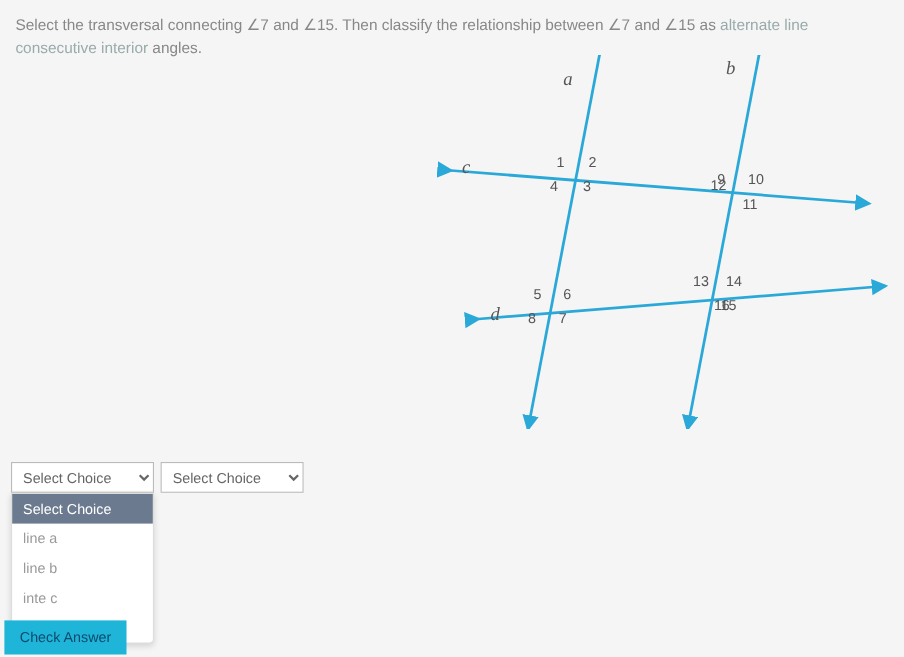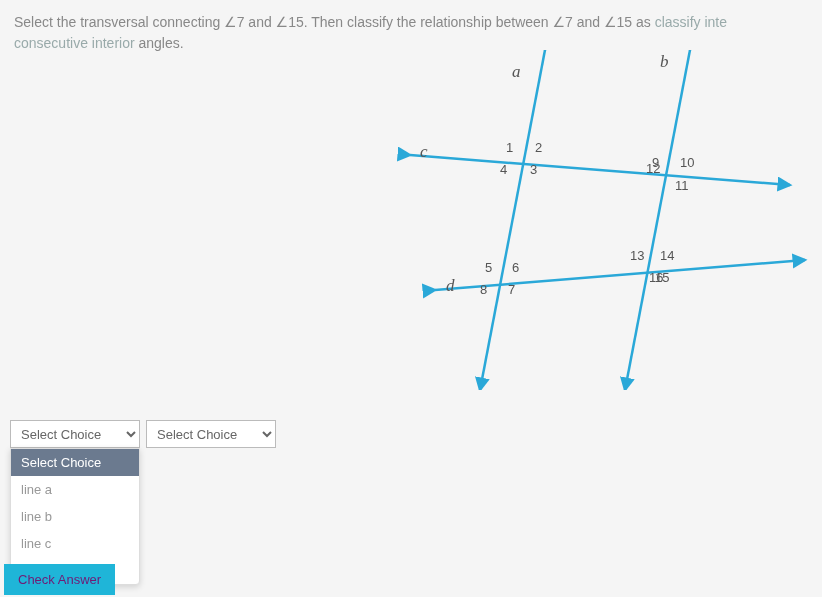--- a/index.html
+++ b/index.html
@@ -89,28 +89,28 @@
       font-size: 13px;
       border: none;
       cursor: pointer;
     }
     .btn.next {
       background: #eee;
       color: #999;
     }
     .btn.check {
       background: #1fb5d8;
-      color: #701a75;
+      color: #0c4a6e;
     }
   </style>
 </head>
 <body>
 
 <div class="question-text">
-  <span>Select the transversal connecting ∠7 and ∠15. Then classify the relationship between ∠7 and ∠15 as </span><span class="highlight">classify inte</span><br>
+  <span>Select the transversal connecting ∠7 and ∠15. Then classify the relationship between ∠7 and ∠15 as </span><span class="highlight">alternate line</span><br>
   <span class="highlight">consecutive interior</span><span> angles.</span>
 </div>
 
 <div class="diagram-area">
   <svg width="440" height="340" viewBox="0 0 440 340">
     <defs>
       <marker id="arrow" markerWidth="10" markerHeight="10" refX="5" refY="3" orient="auto" markerUnits="strokeWidth">
         <path d="M0,0 L6,3 L0,6 Z" fill="#2aa8d8"></path>
       </marker>
     </defs>
@@ -152,21 +152,21 @@
       <option>Select Choice</option>
     </select>
     <select class="choice">
       <option>Select Choice</option>
     </select>
 
     <div class="dropdown-open">
       <div class="opt selected">Select Choice</div>
       <div class="opt">line a</div>
       <div class="opt">line b</div>
-      <div class="opt">line c</div>
+      <div class="opt">inte c</div>
       <div class="opt">line d</div>
     </div>
   </div>
 </div>
 
 <div class="bottom-buttons">
   <button class="btn check">Check Answer</button>
 </div>
 
 </body></html>

